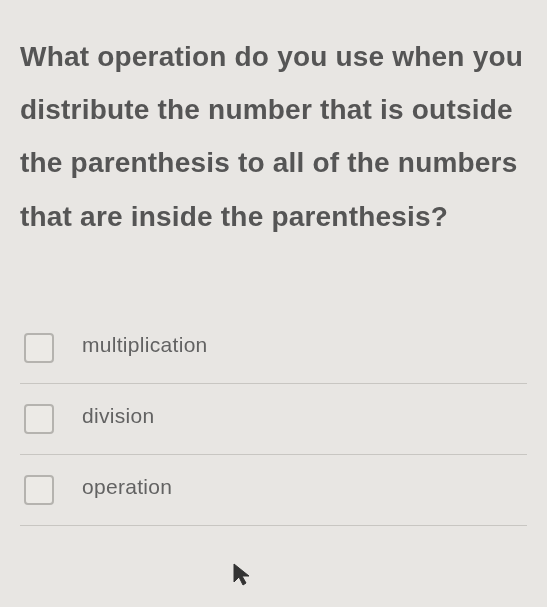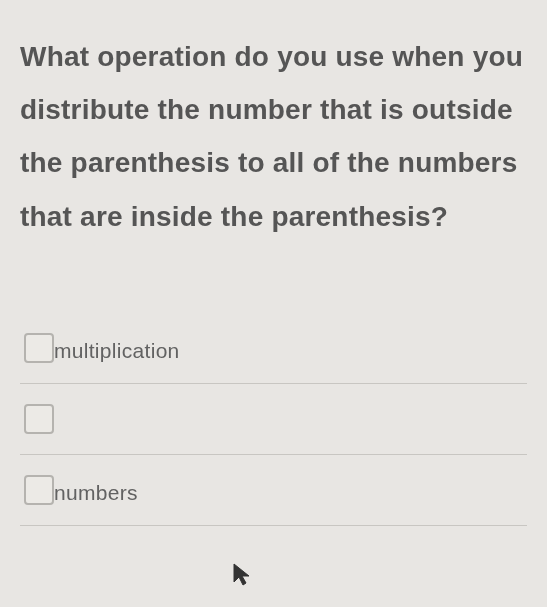--- a/index.html
+++ b/index.html
@@ -19,23 +19,24 @@
     .question {
       font-size: 28px;
       font-weight: 600;
       color: #555;
       line-height: 1.9;
       margin-bottom: 70px;
       letter-spacing: 0.2px;
     }
     .option-row {
       display: flex;
-      align-items: flex-end;
+      align-items: flex-start;
       padding: 20px 0;
       border-bottom: 1px solid #c8c6c2;
+      gap: 28px;
       cursor: pointer;
     }
     .option-row:last-child {
       border-bottom: none;
     }
     .checkbox {
       width: 30px;
       height: 30px;
       border: 2px solid #b5b3af;
       border-radius: 4px;
@@ -60,22 +61,23 @@
 
 <div class="question">What operation do you use when you distribute the number that is outside the parenthesis to all of the numbers that are inside the parenthesis?</div>
 
 <div class="option-row">
   <div class="checkbox"></div>
   <div class="option-label">multiplication</div>
 </div>
 
 <div class="option-row">
   <div class="checkbox"></div>
+  <div class="option-label">division</div>
 </div>
 
 <div class="option-row">
   <div class="checkbox"></div>
-  <div class="option-label">numbers</div>
+  <div class="option-label">operation</div>
 </div>
 
 <svg class="cursor" width="20" height="26" viewBox="0 0 20 26">
   <path d="M 2 2 L 2 20 L 7 15 L 11 23 L 14 21 L 10 14 L 17 14 Z" fill="#333" stroke="#333" stroke-width="1"></path>
 </svg>
 
 </body></html>

